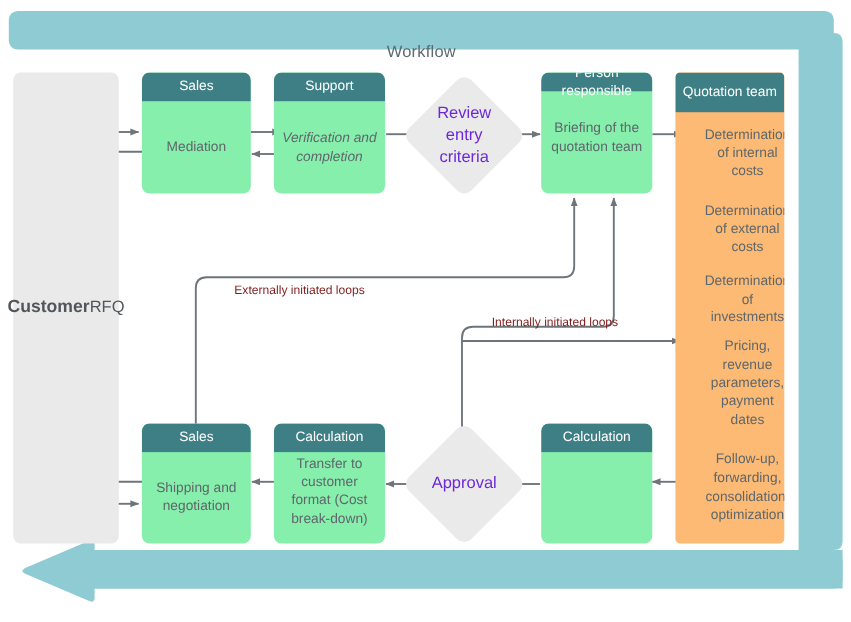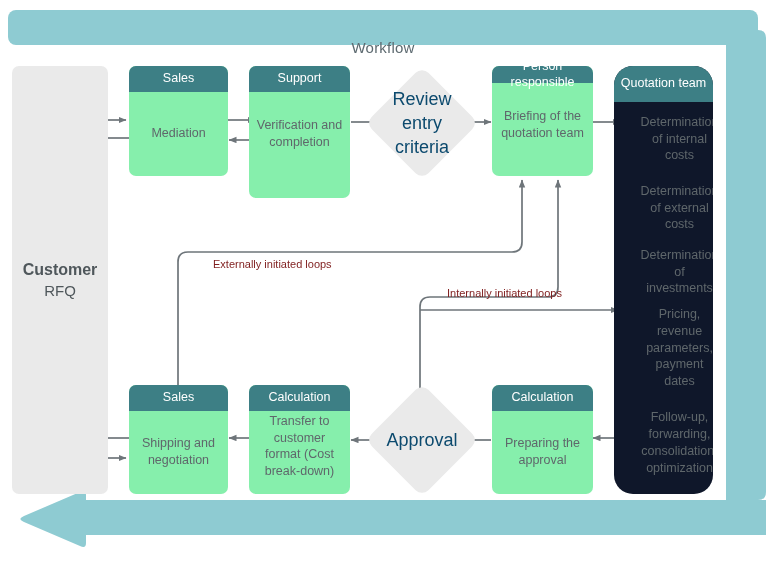--- a/index.html
+++ b/index.html
@@ -36,29 +36,29 @@
   }
   .node .bdy{
     color:#5f676b;font-size:12.5px;line-height:1.35;
     display:flex;align-items:center;justify-content:center;text-align:center;
     padding:4px 6px;
   }
 
   
   .lane{
     position:absolute;z-index:4;border-radius:7px;background:#eaeaea;
-    display:flex;flex-direction:column;align-items:center;justify-content:center;
+    display:flex;flex-direction:row;align-items:center;justify-content:center;
     color:#4f575b;
   }
   .lane .l1{font-size:16px;font-weight:bold;line-height:1.3;}
   .lane .l2{font-size:15px;line-height:1.3;}
 
   
   .qlane{
-    position:absolute;z-index:4;border-radius:19px;background:#0f172a;overflow:hidden;
+    position:absolute;z-index:4;border-radius:4px;background:#fdba74;overflow:hidden;
   }
   .qlane .hdr{
     background:#3d7f85;color:#ffffff;font-size:12.5px;
     display:flex;align-items:center;justify-content:center;text-align:center;
     line-height:1.25;padding:5px 4px;height:36px;box-sizing:border-box;
   }
   .qitem{
     color:#5f676b;font-size:12.5px;line-height:1.35;text-align:center;
     display:flex;align-items:center;justify-content:center;
     box-sizing:border-box;padding:0 6px;
@@ -67,21 +67,21 @@
   
   .diamond{position:absolute;z-index:4;}
   .diamond .shape{
     position:absolute;left:0;top:0;width:100%;height:100%;
     background:#eaeaea;border-radius:9px;
     transform:rotate(45deg);
   }
   .diamond .txt{
     position:absolute;left:0;top:0;width:100%;height:100%;
     display:flex;align-items:center;justify-content:center;text-align:center;
-    color:#0c4a6e;font-size:18px;line-height:1.35;
+    color:#6d28d9;font-size:15px;line-height:1.35;
   }
 
   
   .looplabel{
     position:absolute;z-index:5;color:#7f1d1d;font-size:11px;white-space:nowrap;
   }
 </style>
 </head>
 <body>
 
@@ -142,23 +142,23 @@
   <div class="lane" style="left:12px;top:66px;width:96px;height:428px;">
     <div class="l1">Customer</div>
     <div class="l2">RFQ</div>
   </div>
 
   <div class="node" style="left:129px;top:66px;width:99px;height:110px;">
     <div class="hdr">Sales</div>
     <div class="bdy" style="height:calc(110px - 34px);">Mediation</div>
   </div>
 
-  <div class="node" style="left:249px;top:66px;width:101px;height:132px;">
+  <div class="node" style="left:249px;top:66px;width:101px;height:110px;">
     <div class="hdr">Support</div>
-    <div class="bdy" style="height:calc(110px - 34px);">Verification and completion</div>
+    <div class="bdy" style="height:calc(110px - 34px);font-style:italic;">Verification and completion</div>
   </div>
 
   <div class="node" style="left:492px;top:66px;width:101px;height:110px;">
     <div class="hdr" style="height:17px;box-sizing:border-box;">Person responsible</div>
     <div class="bdy" style="height:calc(110px - 34px);">Briefing of the quotation team</div>
   </div>
 
   <div class="diamond" style="left:382px;top:83px;width:80px;height:80px;">
     <div class="shape"></div>
     <div class="txt">Review entry criteria</div>
@@ -180,21 +180,20 @@
     <div class="bdy" style="height:calc(109px - 34px);">Shipping and negotiation</div>
   </div>
 
   <div class="node" style="left:249px;top:385px;width:101px;height:109px;">
     <div class="hdr">Calculation</div>
     <div class="bdy" style="height:calc(109px - 34px);align-items:flex-start;padding-top:2px;">Transfer to customer format (Cost break-down)</div>
   </div>
 
   <div class="node" style="left:492px;top:385px;width:101px;height:109px;">
     <div class="hdr">Calculation</div>
-    <div class="bdy" style="height:calc(109px - 34px);">Preparing the approval</div>
   </div>
 
   <div class="diamond" style="left:382px;top:400px;width:80px;height:80px;">
     <div class="shape"></div>
     <div class="txt">Approval</div>
   </div>
 
   <div class="looplabel" style="left:213px;top:258px;">Externally initiated loops</div>
   <div class="looplabel" style="left:447px;top:287px;">Internally initiated loops</div>
 

